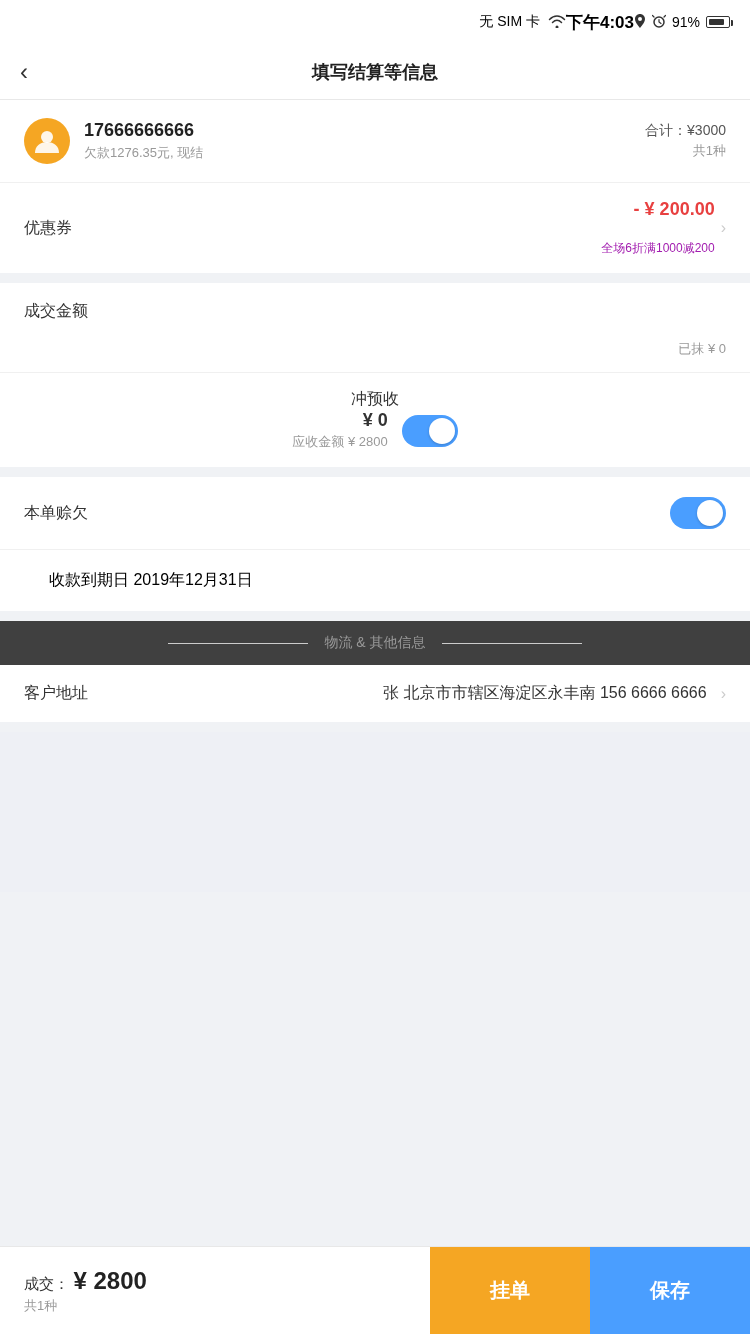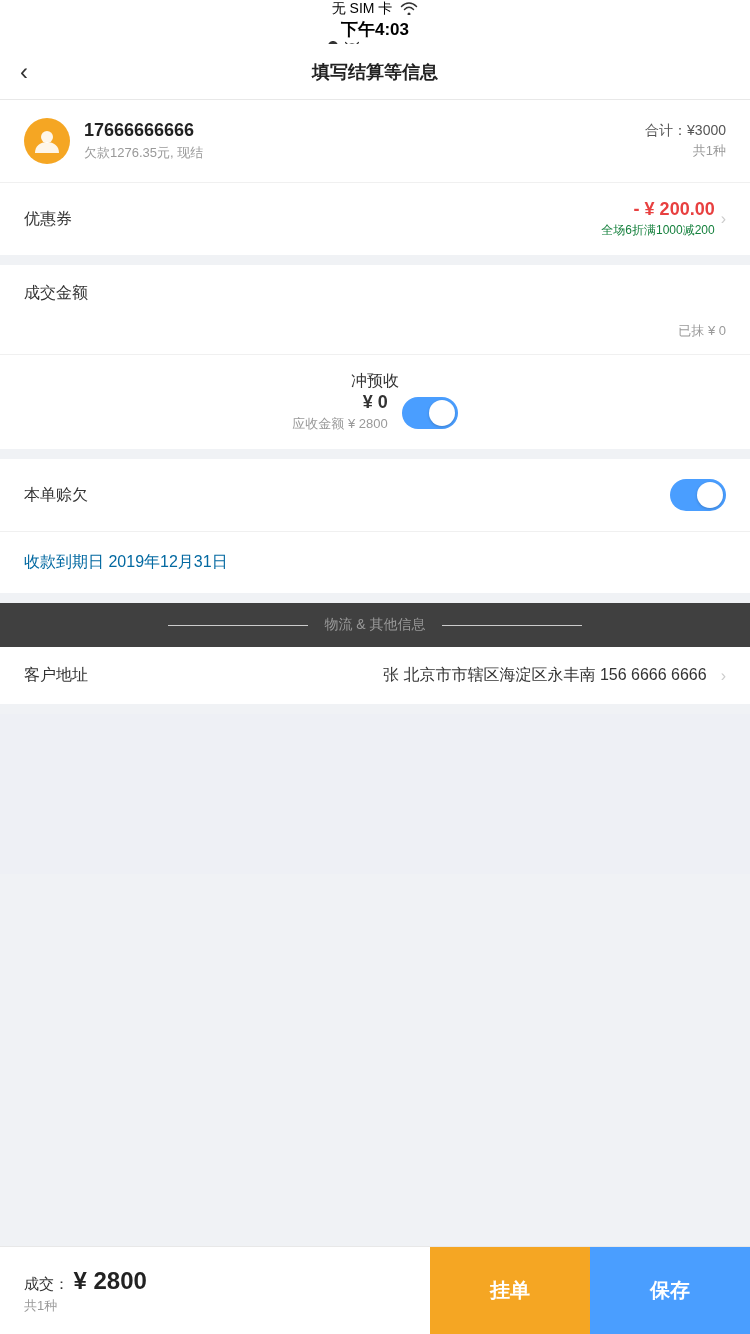--- a/index.html
+++ b/index.html
@@ -12,25 +12,24 @@
       position: relative;
       overflow-x: hidden;
     }
 
     
     .status-bar {
       background: #fff;
       height: 44px;
       display: flex;
       align-items: center;
-      justify-content: flex-start;
+      justify-content: flex-end;
       padding: 0 20px;
       font-size: 15px;
       font-weight: 500;
-      flex-direction: column;
     }
     .status-left { display: flex; align-items: center; gap: 8px; font-size: 14px; }
     .status-center { font-size: 17px; font-weight: 600; }
     .status-right { display: flex; align-items: center; gap: 6px; font-size: 14px; }
 
     
     .nav-bar {
       background: #fff;
       height: 56px;
       display: flex;
@@ -106,21 +105,21 @@
       background: #fff;
       padding: 16px 24px;
       display: flex;
       align-items: center;
       justify-content: space-between;
       border-top: 1px solid #f0f0f0;
     }
     .coupon-label { font-size: 16px; color: #333; }
     .coupon-right { text-align: right; }
     .coupon-amount { font-size: 18px; font-weight: 600; color: #e84040; }
-    .coupon-desc { font-size: 12px; color: #15803d; margin-top: 2px; }
+    .coupon-desc { font-size: 12px; color: #a21caf; margin-top: 20px; }
     .chevron-icon { color: #ccc; font-size: 16px; margin-left: 6px; }
 
     
     .amount-section {
       background: #fff;
       margin-bottom: 10px;
     }
     .amount-row {
       padding: 18px 24px;
       display: flex;
@@ -197,21 +196,21 @@
       background: #fff;
     }
     .debt-label { font-size: 16px; color: #333; }
 
     
     .duedate-row {
       padding: 20px 24px;
       background: #fff;
       border-top: 1px solid #f0f0f0;
     }
-    .duedate-text { font-size: 16px; color: #0369a1; }
+    .duedate-text { font-size: 16px; color: #000000; margin-left: 25px; }
 
     
     .section-divider {
       background: #404040;
       height: 44px;
       display: flex;
       align-items: center;
       justify-content: center;
       gap: 16px;
     }

